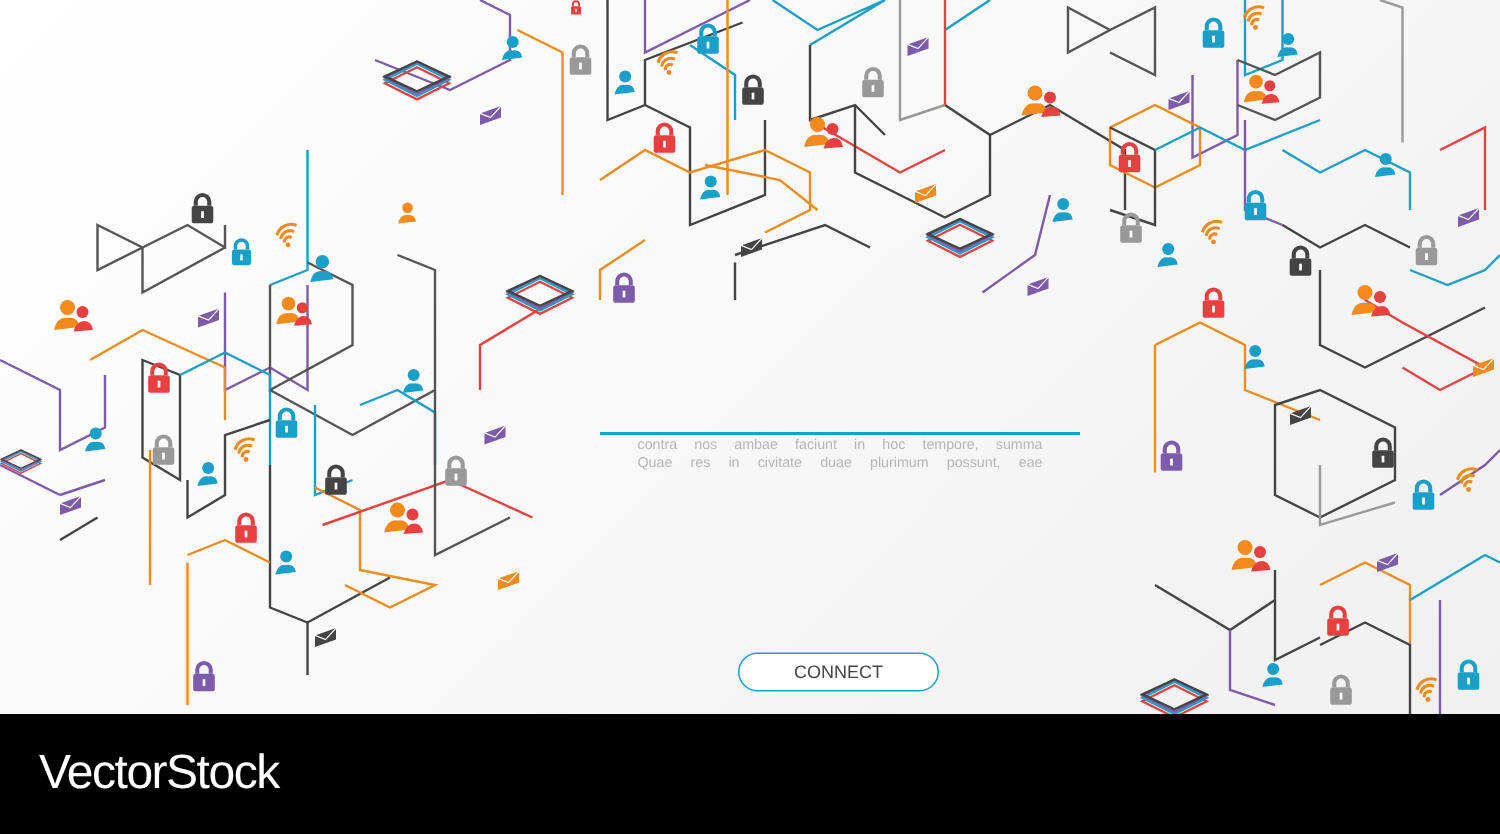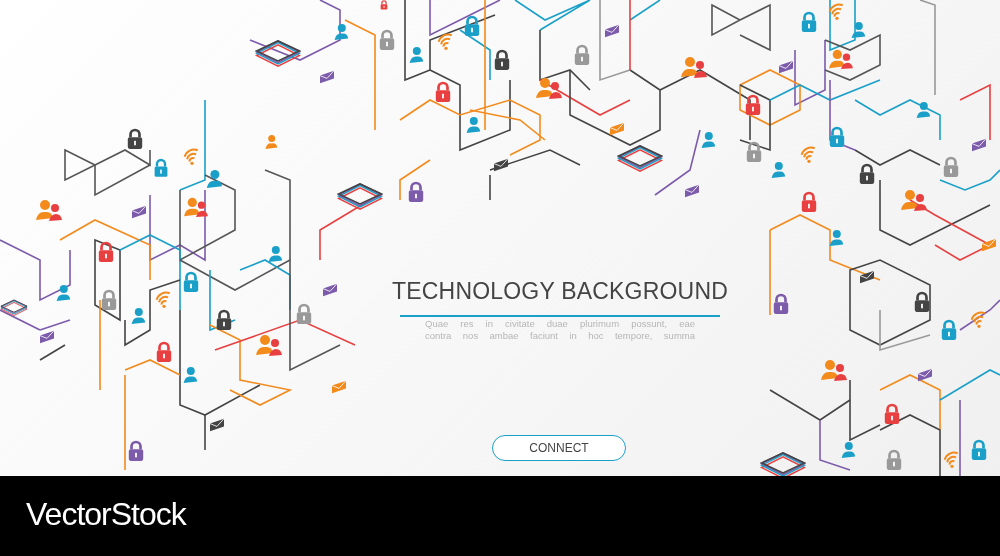--- a/index.html
+++ b/index.html
@@ -213,24 +213,23 @@
       <use href="#mail" x="916" y="368" width="18" height="14" color="#7d5bab"></use>
       <use href="#lock" x="883" y="402" width="18" height="24" color="#e84040"></use>
       <use href="#user" x="840" y="440" width="16" height="20" color="#1aa0c8"></use>
       <use href="#lock" x="885" y="448" width="18" height="24" color="#999"></use>
       <use href="#wifi" x="943" y="450" width="18" height="18" color="#f28a1c"></use>
       <use href="#lock" x="970" y="438" width="18" height="24" color="#1aa0c8"></use>
     </g>
   </svg>
 
   <div class="center">
-    <div class="title">TECHNOLOGY BACKGROUND</div>
     <div class="rule"></div>
+    <div class="body">contra nos ambae faciunt in hoc tempore, summa</div>
     <div class="body">Quae res in civitate duae plurimum possunt, eae</div>
-    <div class="body">contra nos ambae faciunt in hoc tempore, summa</div>
   </div>
 
   <div class="btn">CONNECT</div>
 </div>
 
 <div class="footer">
   <div class="brand">VectorStock</div>
 </div>
 
 </body></html>

